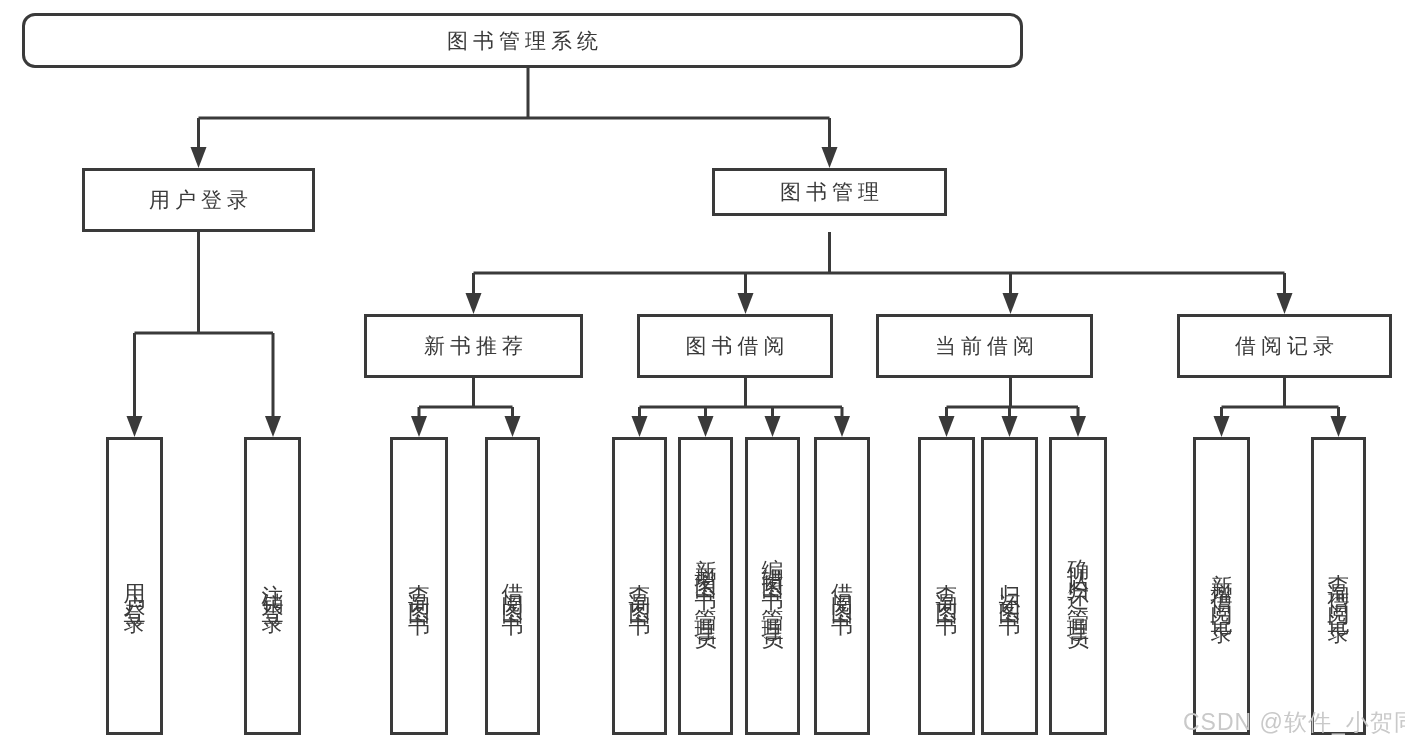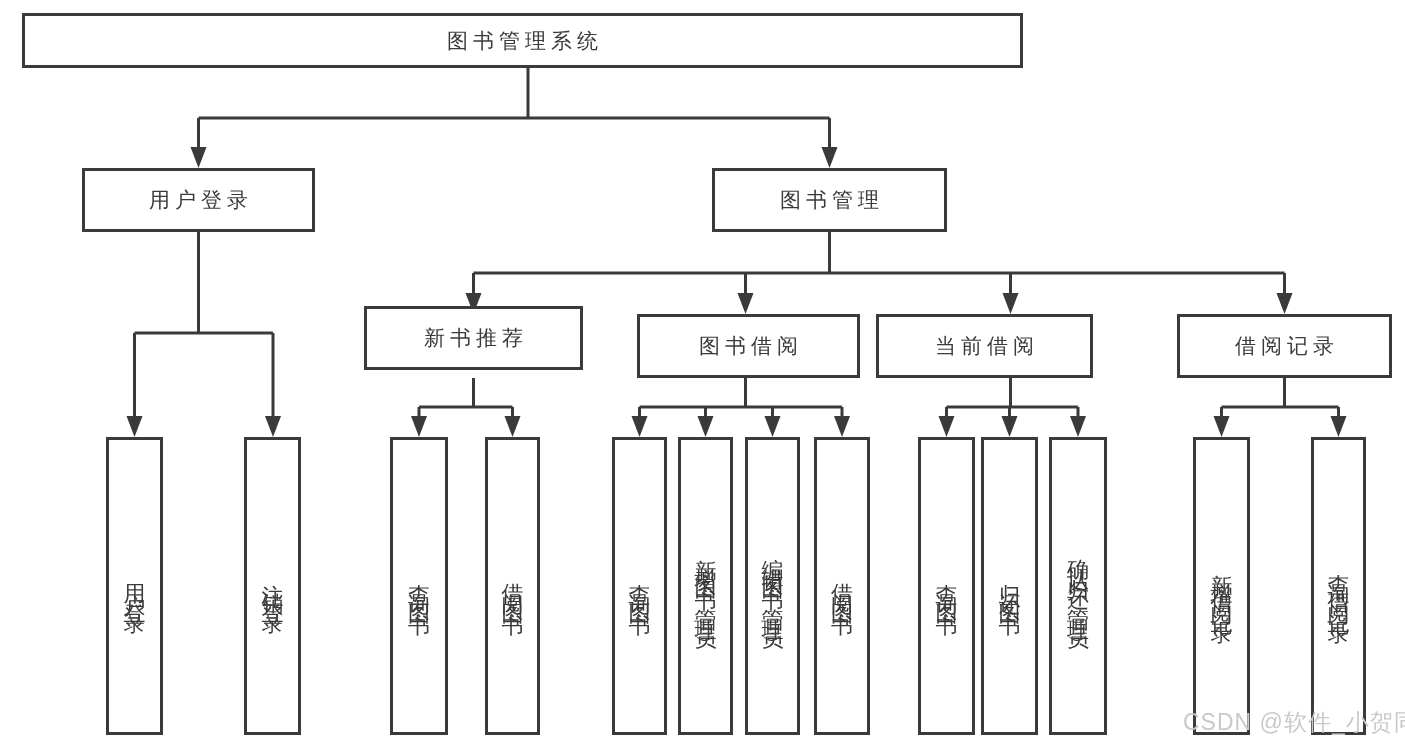--- a/index.html
+++ b/index.html
@@ -59,27 +59,27 @@
     <path d="M1010.5 378 V407 M946.5 407 H1078 M946.5 407 V416 M1009.5 407 V416 M1078 407 V416"></path>
     <polygon points="938.5,416 954.5,416 946.5,437"></polygon>
     <polygon points="1001.5,416 1017.5,416 1009.5,437"></polygon>
     <polygon points="1070,416 1086,416 1078,437"></polygon>
 
     <path d="M1284.5 378 V407 M1221.5 407 H1338.5 M1221.5 407 V416 M1338.5 407 V416"></path>
     <polygon points="1213.5,416 1229.5,416 1221.5,437"></polygon>
     <polygon points="1330.5,416 1346.5,416 1338.5,437"></polygon>
   </svg>
 
-  <div class="node hnode" style="left:22px;top:13px;width:1001px;height:55px;">图书管理系统</div>
+  <div class="node hnode" style="left:22px;top:13px;width:1001px;height:55px;border-radius:13px;">图书管理系统</div>
 
   <div class="node hnode" style="left:82px;top:168px;width:233px;height:64px;">用户登录</div>
-  <div class="node hnode" style="left:712px;top:168px;width:235px;height:64px;text-align:right;">图书管理</div>
+  <div class="node hnode" style="left:712px;top:168px;width:235px;height:48px;text-align:right;">图书管理</div>
 
-  <div class="node hnode" style="left:364px;top:306px;width:219px;height:64px;">新书推荐</div>
-  <div class="node hnode" style="left:637px;top:314px;width:223px;height:64px;">图书借阅</div>
+  <div class="node hnode" style="left:364px;top:314px;width:219px;height:64px;">新书推荐</div>
+  <div class="node hnode" style="left:637px;top:314px;width:196px;height:64px;">图书借阅</div>
   <div class="node hnode" style="left:876px;top:314px;width:217px;height:64px;">当前借阅</div>
   <div class="node hnode" style="left:1177px;top:314px;width:215px;height:64px;text-align:center;">借阅记录</div>
 
   <div class="node vnode" style="left:106px;top:437px;width:57px;height:298px;">
     <span class="vlabel">用户登录</span>
   </div>
   <div class="node vnode" style="left:244px;top:437px;width:57px;height:298px;">
     <span class="vlabel">注销登录</span>
   </div>
 

